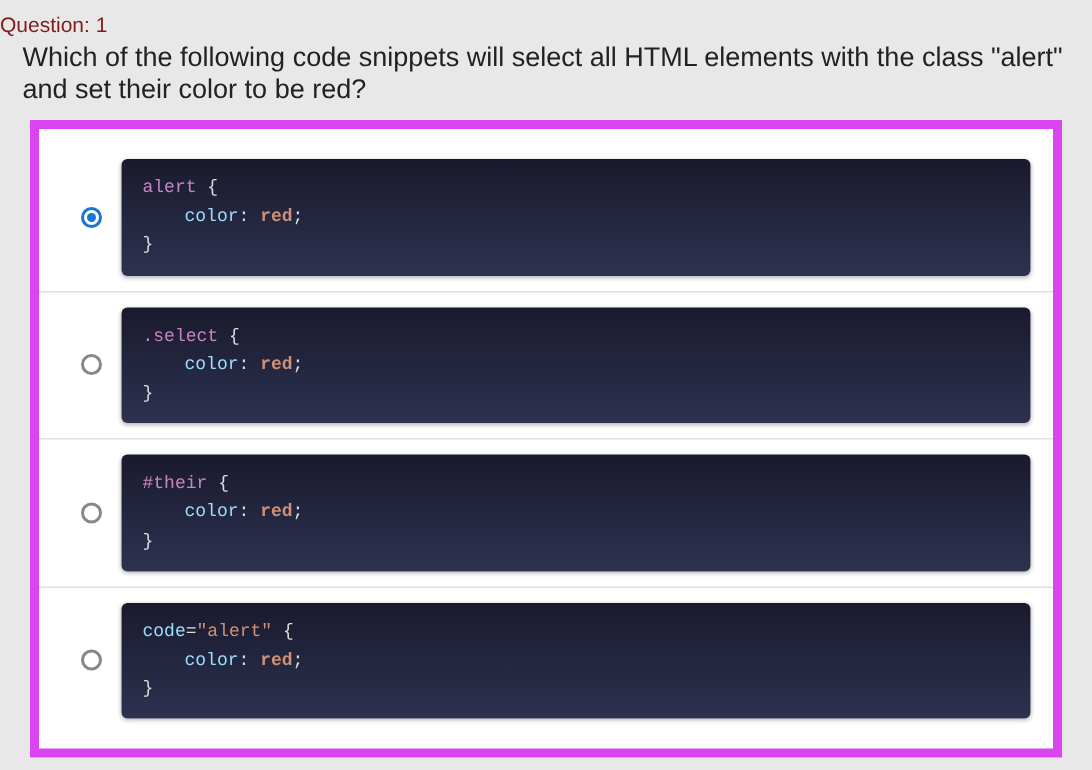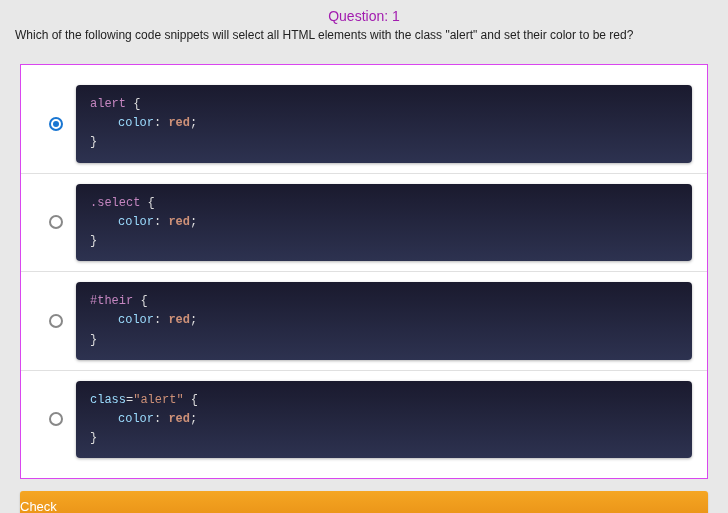--- a/index.html
+++ b/index.html
@@ -8,34 +8,33 @@
       box-sizing: border-box;
     }
     body {
       font-family: Arial, sans-serif;
       background: #e8e8e8;
       width: 728px;
       height: 513px;
       overflow: hidden;
     }
     .question-header {
-      text-align: center;
       padding: 8px 0 4px 0;
       font-size: 14px;
-      color: #a21caf;
+      color: #7f1d1d;
     }
     .question-text {
       padding: 0 15px 10px 15px;
-      font-size: 12px;
+      font-size: 18px;
       color: #222;
     }
     .options-container {
       background: #fff;
-      border: 1px solid #d946ef;
-      margin: 12px 20px;
+      border: 6px solid #d946ef;
+      margin: 0 20px;
       padding: 10px 0;
     }
     .option-row {
       display: flex;
       align-items: center;
       border-bottom: 1px solid #e0e0e0;
       padding: 10px 15px;
     }
     .option-row:last-child {
       border-bottom: none;
@@ -156,21 +155,21 @@
       <div><span class="code-property">color</span><span class="code-punct">: </span><span class="code-value">red</span><span class="code-punct">;</span></div>
       <div><span class="code-brace">}</span></div>
     </div>
   </div>
 
   <div class="option-row">
     <div class="radio-wrapper">
       <div class="radio"></div>
     </div>
     <div class="code-block">
-      <div><span class="code-attr">class</span><span class="code-punct">=</span><span class="code-string">"alert"</span><span class="code-brace"> {</span></div>
+      <div><span class="code-attr">code</span><span class="code-punct">=</span><span class="code-string">"alert"</span><span class="code-brace"> {</span></div>
       <div><span class="code-property">color</span><span class="code-punct">: </span><span class="code-value">red</span><span class="code-punct">;</span></div>
       <div><span class="code-brace">}</span></div>
     </div>
   </div>
 
 </div>
 
 <div class="check-button">Check</div>
 
 </body></html>

